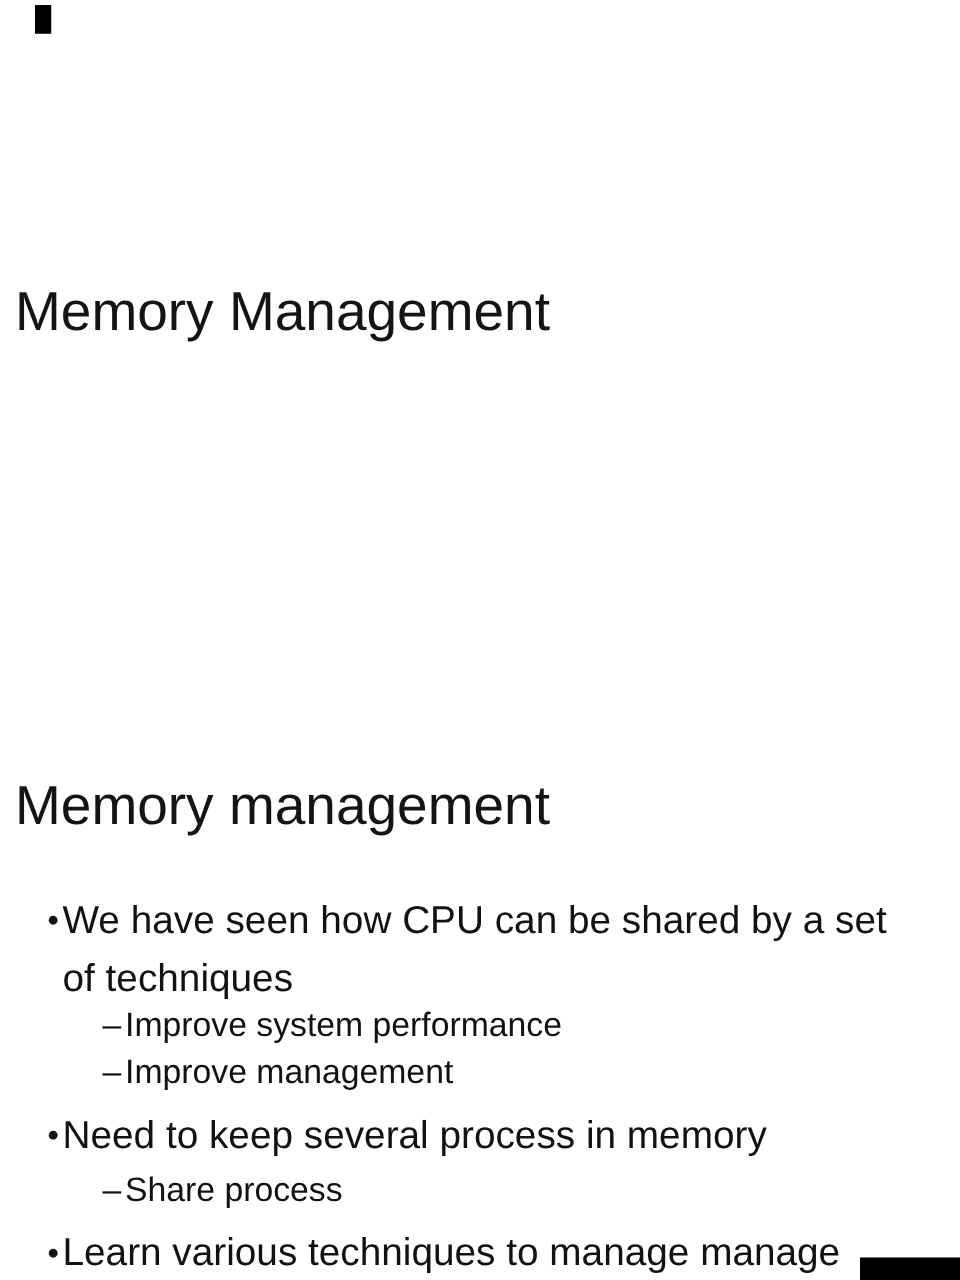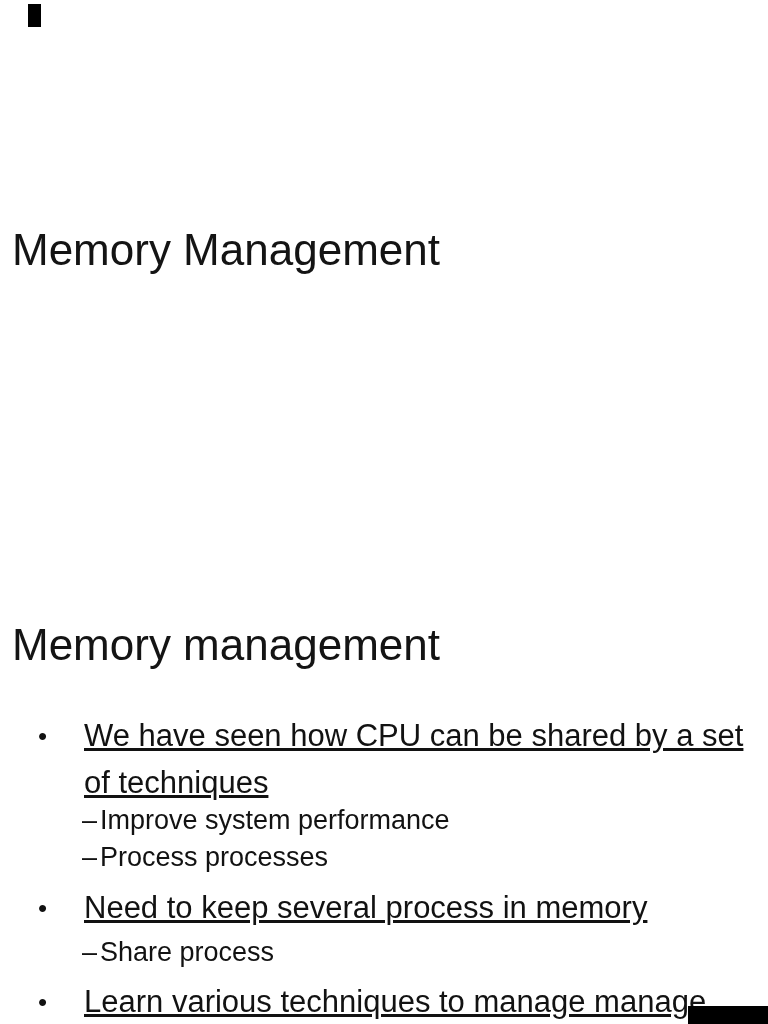--- a/index.html
+++ b/index.html
@@ -43,21 +43,21 @@
   .marker {
     position: absolute;
     line-height: 1;
   }
   .marker-l1 { left: 38px; font-size: 26px; }
   .marker-l2 { left: 82px; font-size: 27px; }
   .rowtext {
     position: absolute;
     line-height: 1;
   }
-  .text-l1 { left: 84px; text-decoration: underline; }
+  .text-l1 { left: 50px; }
   .text-l2 { left: 100px; }
 
   
   #row0 { top: 720px; }
   #row1 { top: 767px; }
   #row2 { top: 807px; }
   #row3 { top: 844px; }
   #row4 { top: 892px; }
   #row5 { top: 939px; }
   #row6 { top: 986px; }
@@ -100,21 +100,21 @@
     <span class="rowtext text-l1">of techniques</span>
   </div>
 
   <div id="row2" class="bullet-row lvl2">
     <span class="marker marker-l2">–</span>
     <span class="rowtext text-l2">Improve system performance</span>
   </div>
 
   <div id="row3" class="bullet-row lvl2">
     <span class="marker marker-l2">–</span>
-    <span class="rowtext text-l2">Process processes</span>
+    <span class="rowtext text-l2">Improve management</span>
   </div>
 
   <div id="row4" class="bullet-row lvl1">
     <span class="marker marker-l1">•</span>
     <span class="rowtext text-l1">Need to keep several process in memory</span>
   </div>
 
   <div id="row5" class="bullet-row lvl2">
     <span class="marker marker-l2">–</span>
     <span class="rowtext text-l2">Share process</span>

